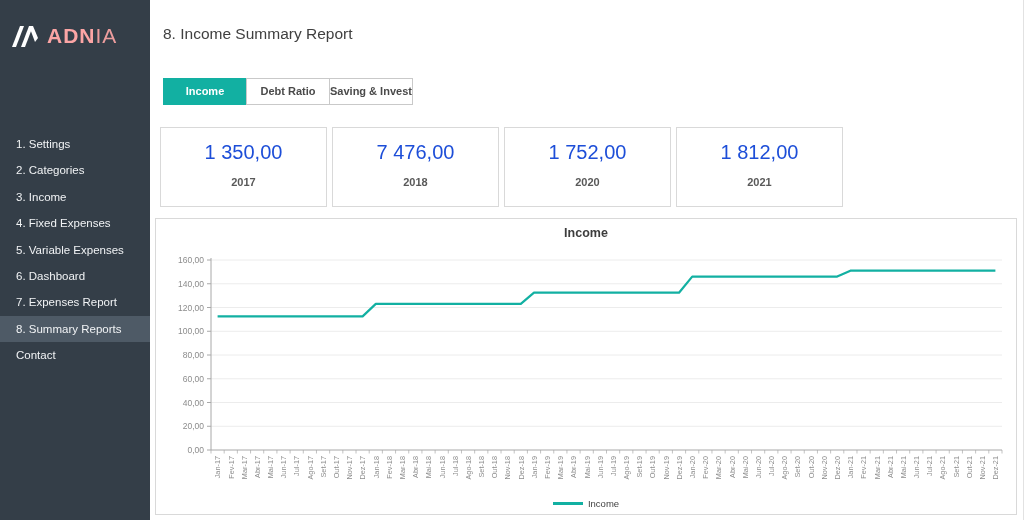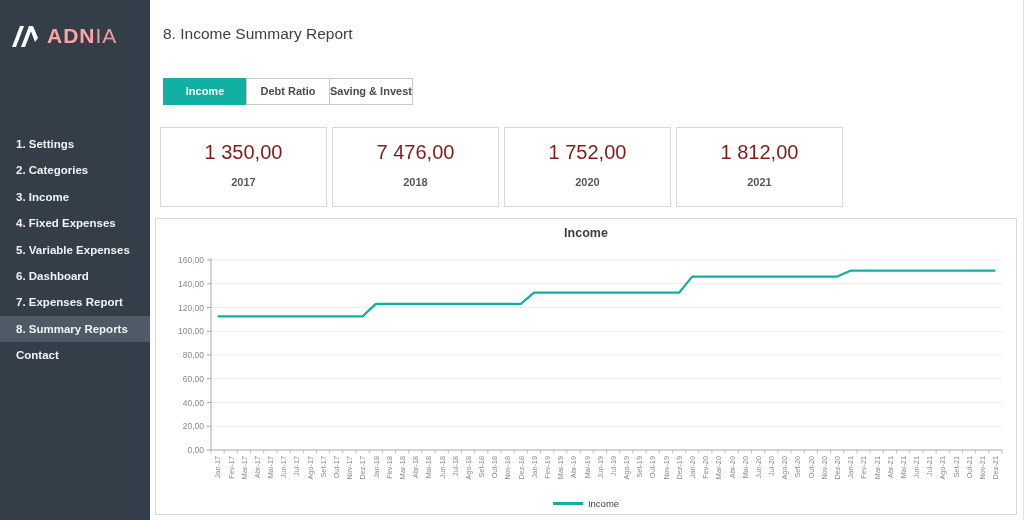--- a/index.html
+++ b/index.html
@@ -20,21 +20,21 @@
     display:flex; align-items:center; gap:7px;
     padding:22px 0 0 10px;
   }
   .logo-text { color:#fca5a5; font-size:21px; letter-spacing:1px; }
   .logo-text b { font-weight:700; }
   .logo-text span.light { font-weight:400; opacity:.92; }
   .nav { position:absolute; top:131px; left:0; width:150px; }
   .nav-item {
     height:26.4px; line-height:26.4px;
     padding-left:16px;
-    color:#f1f3f5; font-size:11.5px; font-weight:700;
+    color:#f1f3f5; font-size:11.5px; font-weight:400;
     cursor:pointer; white-space:nowrap;
   }
   .nav-item.active { background:#4e5a66; }
   
   .page-title {
     position:absolute; left:163px; top:25px;
     font-size:15.5px; color:#404040;
   }
   .tabs { position:absolute; left:163px; top:78px; display:flex; }
   .tab {
@@ -44,21 +44,21 @@
     cursor:pointer; white-space:nowrap; overflow:hidden;
   }
   .tab:first-child { margin-left:0; }
   .tab.active { background:#12b0a2; border-color:#12b0a2; color:#ffffff; }
   
   .cards { position:absolute; left:160px; top:127px; display:flex; gap:5px; }
   .card {
     width:167px; height:80px; background:#ffffff;
     border:1px solid #d9d9d9; text-align:center; padding-top:13px;
   }
-  .card-value { font-size:20px; color:#7f1d1d; }
+  .card-value { font-size:20px; color:#1d4ed8; }
   .card-year { font-size:11px; font-weight:700; color:#595959; margin-top:12px; }
   
   .chart-card {
     position:absolute; left:155px; top:218px;
     width:862px; height:297px; background:#ffffff;
     border:1px solid #d9d9d9;
   }
   .chart-title {
     margin-top:7px; text-align:center;
     font-size:12.5px; font-weight:700; color:#3d3d3d;

